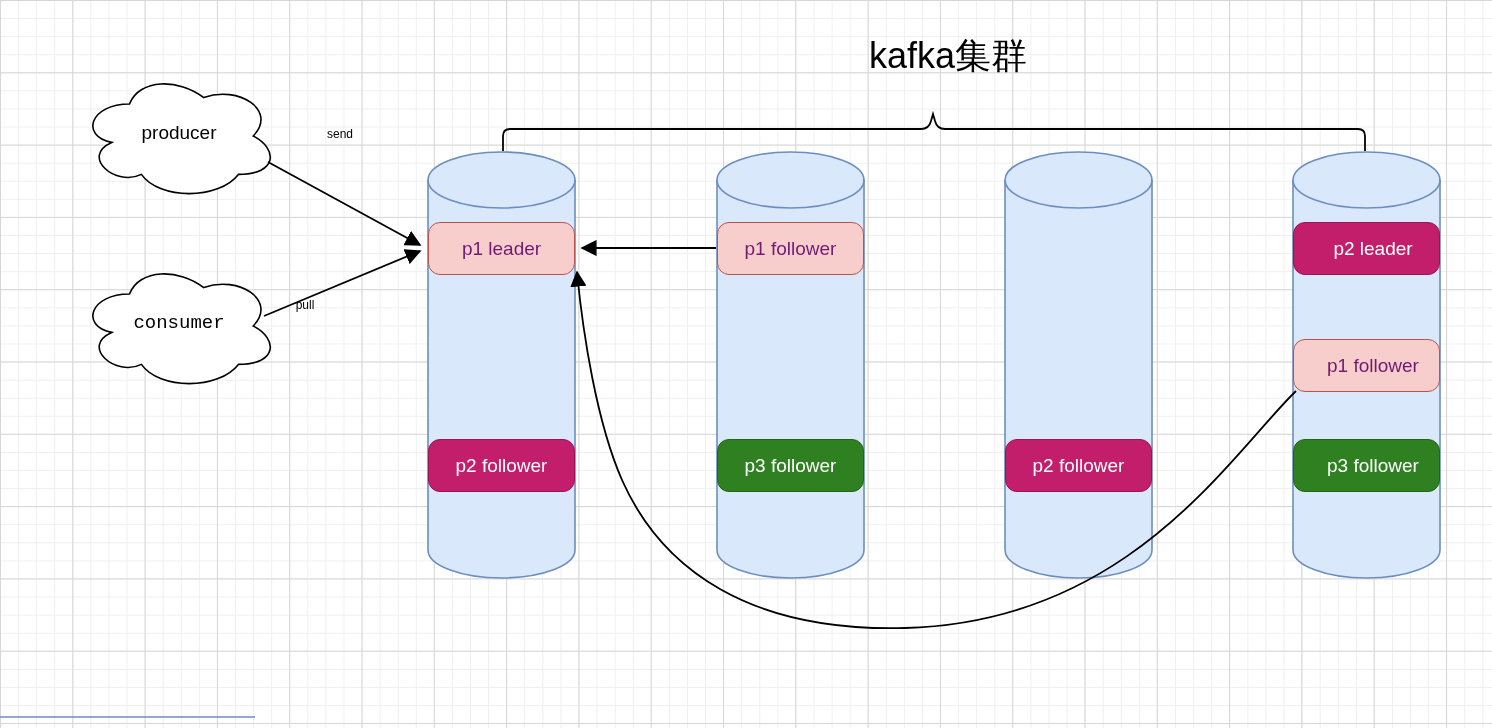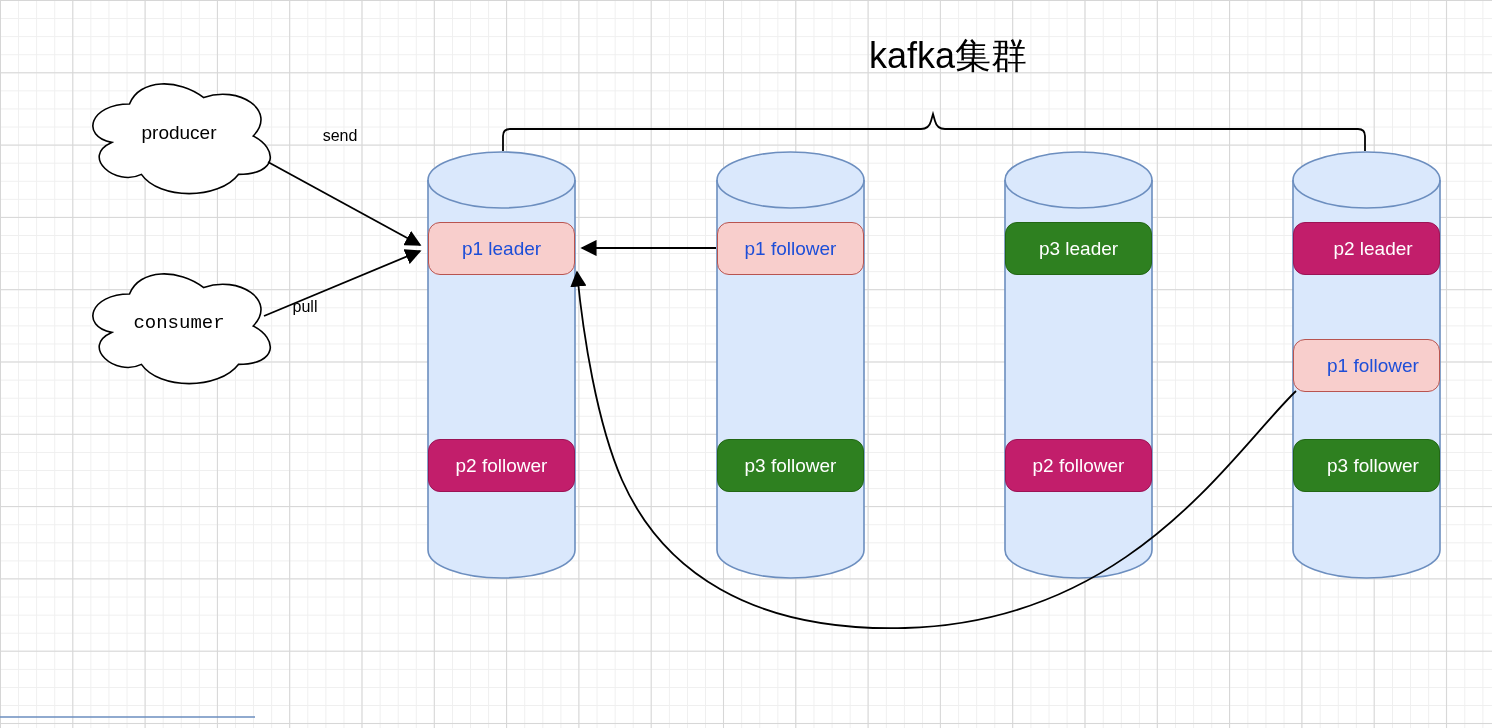--- a/index.html
+++ b/index.html
@@ -25,33 +25,33 @@
     color:#000;text-align:center;
     white-space:nowrap;
   }
   #diagram-title{
     left:813px;top:36px;width:270px;
     font-size:36px;line-height:40px;
   }
   .cloud-label{width:198px;font-size:19px;}
   #producer-label{left:80px;top:122px;}
   #consumer-label{left:80px;top:312px;font-family:Liberation Mono, monospace;}
-  .edge-label{font-size:16px;}
+  .edge-label{font-size:12px;}
   #send-label{left:313px;top:127px;width:54px;}
   #pull-label{left:284px;top:271px;width:42px;margin-top:27px;}
   .part{
     position:absolute;z-index:3;
     width:147px;height:53px;
     box-sizing:border-box;
     border:1.5px solid;
     border-radius:12px;
     display:flex;align-items:center;justify-content:center;
     font-size:19px;
   }
-  .part.p1{background:#f8cecc;border-color:#b85450;color:#1d4ed8;}
+  .part.p1{background:#f8cecc;border-color:#b85450;color:#701a75;}
   .part.p2{background:#c21e6b;border-color:#9b1355;color:#fff;}
   .part.p3{background:#2e8020;border-color:#226614;color:#fff;}
   .col1{left:428px;} .col2{left:717px;} .col3{left:1005px;} .col4{left:1293px;padding-left:13px;}
   .row-top{top:222px;} .row-mid{top:339px;} .row-bot{top:439px;}
 </style>
 </head>
 <body>
 
 <div id="canvas">
 
@@ -105,20 +105,19 @@
 
   <div class="label edge-label" id="send-label">send</div>
   <div class="label edge-label" id="pull-label">pull</div>
 
   <div class="part p1 col1 row-top">p1 leader</div>
   <div class="part p2 col1 row-bot">p2 follower</div>
 
   <div class="part p1 col2 row-top">p1 follower</div>
   <div class="part p3 col2 row-bot">p3 follower</div>
 
-  <div class="part p3 col3 row-top">p3 leader</div>
   <div class="part p2 col3 row-bot">p2 follower</div>
 
   <div class="part p2 col4 row-top">p2 leader</div>
   <div class="part p1 col4 row-mid">p1 follower</div>
   <div class="part p3 col4 row-bot">p3 follower</div>
 
 </div>
 
 </body></html>

